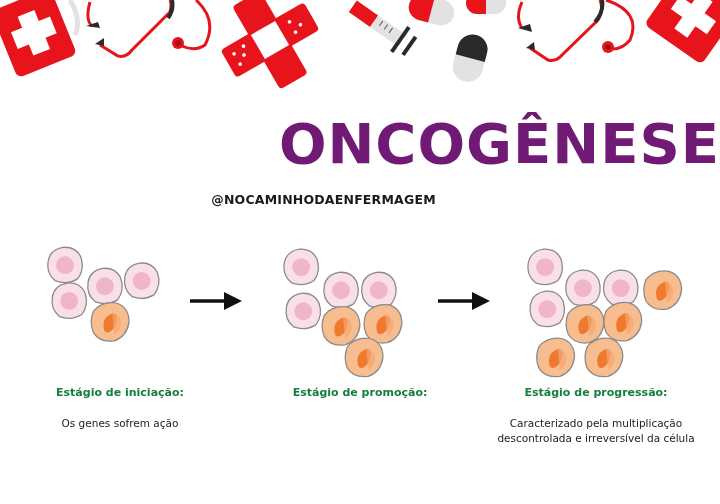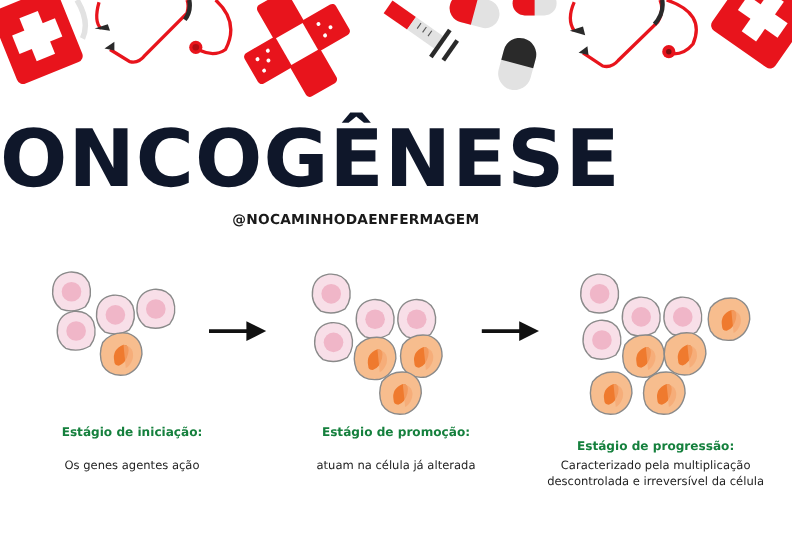--- a/index.html
+++ b/index.html
@@ -3,23 +3,23 @@
 <meta charset="utf-8">
 <style>
   html, body { margin: 0; padding: 0; }
   body {
     width: 720px; height: 504px; overflow: hidden;
     background: #ffffff; position: relative;
     font-family: "Liberation Sans", "DejaVu Sans", sans-serif;
   }
   .banner { position: absolute; left: 0; top: 0; width: 720px; height: 90px; }
   .title {
-    position: absolute; left: 0; width: 720px; top: 108px; text-align: left;
+    position: absolute; left: 0; width: 720px; top: 108px; text-align: right;
     font-family: "DejaVu Sans", sans-serif; font-weight: bold;
-    font-size: 72px; color: #0f172a; letter-spacing: 1px; line-height: 72px;
+    font-size: 56px; color: #701a75; letter-spacing: 1px; line-height: 72px;
   }
   .handle {
     position: absolute; left: 0; width: 647px; top: 192px; text-align: center;
     font-family: "DejaVu Sans", sans-serif; font-weight: bold;
     font-size: 12.5px; color: #1a1a1a; letter-spacing: 0.2px;
   }
   .cells { position: absolute; }
   .stage-label {
     position: absolute; width: 240px; text-align: center;
     font-family: "DejaVu Sans", sans-serif; font-weight: bold;
@@ -130,60 +130,59 @@
 <div>
   <svg class="cells" style="left:44px; top:240px; width:130px; height:120px;" viewBox="0 0 130 120">
     <use href="#normal-cell" x="2" y="6" transform="scale(1.05)"></use>
     <use href="#normal-cell" x="40" y="26" transform="scale(1.05)"></use>
     <use href="#normal-cell" x="75" y="21" transform="scale(1.05)"></use>
     <use href="#normal-cell" x="6" y="40" transform="scale(1.05)"></use>
     <use href="#altered-cell" x="43" y="58" transform="scale(1.05)"></use>
   </svg>
   <div class="stage-label" style="left:0; top:386px;">Estágio de iniciação:</div>
   <div class="stage-desc" style="left:0; top:416px;">
-    <div>Os genes agentes ação</div>
+    <div>Os genes sofrem ação</div>
   </div>
 </div>
 
 <svg class="arrow" style="left:188px; top:290px;" width="56" height="22" viewBox="0 0 56 22">
   <line x1="2" y1="11" x2="38" y2="11" stroke="#111" stroke-width="3.5"></line>
   <polygon points="36,2 54,11 36,20" fill="#111"></polygon>
 </svg>
 
 <div>
   <svg class="cells" style="left:278px; top:244px; width:130px; height:135px;" viewBox="0 0 130 135">
     <use href="#normal-cell" x="4" y="4" transform="scale(1.05)"></use>
     <use href="#normal-cell" x="42" y="26" transform="scale(1.05)"></use>
     <use href="#normal-cell" x="78" y="26" transform="scale(1.05)"></use>
     <use href="#normal-cell" x="6" y="46" transform="scale(1.05)"></use>
     <use href="#altered-cell" x="40" y="58" transform="scale(1.05)"></use>
     <use href="#altered-cell" x="80" y="56" transform="scale(1.05)"></use>
     <use href="#altered-cell" x="62" y="88" transform="scale(1.05)"></use>
   </svg>
   <div class="stage-label" style="left:240px; top:386px;text-align:center;">Estágio de promoção:</div>
   <div class="stage-desc" style="left:240px; top:416px;">
-    <div>atuam na célula já alterada</div>
   </div>
 </div>
 
 <svg class="arrow" style="left:436px; top:290px;" width="56" height="22" viewBox="0 0 56 22">
   <line x1="2" y1="11" x2="38" y2="11" stroke="#111" stroke-width="3.5"></line>
   <polygon points="36,2 54,11 36,20" fill="#111"></polygon>
 </svg>
 
 <div>
   <svg class="cells" style="left:522px; top:244px; width:170px; height:135px;" viewBox="0 0 170 135">
     <use href="#normal-cell" x="4" y="4" transform="scale(1.05)"></use>
     <use href="#normal-cell" x="40" y="24" transform="scale(1.05)"></use>
     <use href="#normal-cell" x="76" y="24" transform="scale(1.05)"></use>
     <use href="#normal-cell" x="6" y="44" transform="scale(1.05)"></use>
     <use href="#altered-cell" x="114" y="24" transform="scale(1.05)"></use>
     <use href="#altered-cell" x="40" y="56" transform="scale(1.05)"></use>
     <use href="#altered-cell" x="76" y="54" transform="scale(1.05)"></use>
     <use href="#altered-cell" x="12" y="88" transform="scale(1.05)"></use>
     <use href="#altered-cell" x="58" y="88" transform="scale(1.05)"></use>
   </svg>
-  <div class="stage-label" style="left:476px; top:386px;margin-top:13px;">Estágio de progressão:</div>
+  <div class="stage-label" style="left:476px; top:386px;">Estágio de progressão:</div>
   <div class="stage-desc" style="left:466px; top:416px; width:260px;">
     <div>Caracterizado pela multiplicação</div>
     <div>descontrolada e irreversível da célula</div>
   </div>
 </div>
 
 </body></html>

